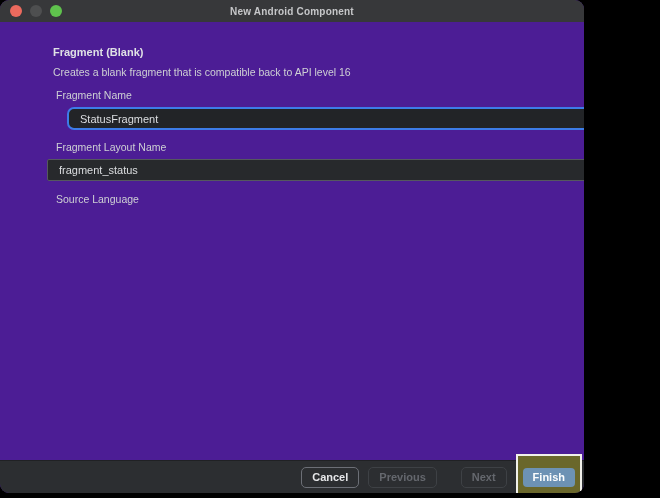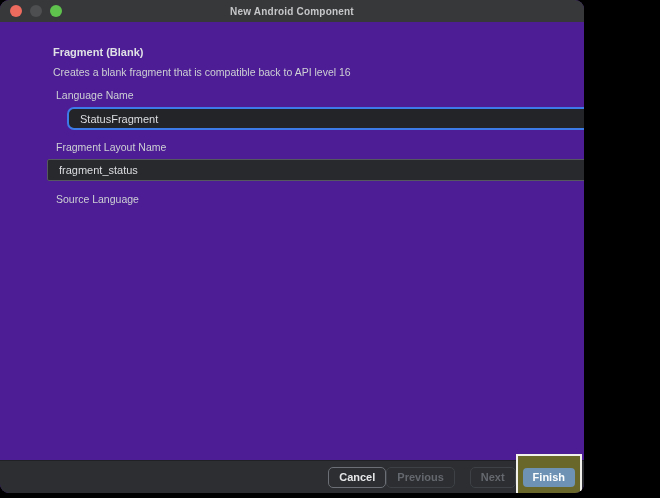--- a/index.html
+++ b/index.html
@@ -74,21 +74,21 @@
     font-size:11px;color:#dcdee1;
     cursor:default;
   }
   .combo .chev{margin-left:auto;}
   
   .footer{
     position:absolute;left:0;right:0;bottom:0;height:33px;
     background:#2c2e31;
     border-top:1px solid #202124;
     display:flex;align-items:center;justify-content:flex-end;
-    padding-right:2px;box-sizing:border-box;
+    gap:9px;padding-right:2px;box-sizing:border-box;
   }
   .btn{
     height:21px;border-radius:5px;
     font-family:"Liberation Sans", sans-serif;
     font-size:11px;font-weight:600;
     background:#2c2e31;color:#e6e7e9;
     border:1px solid #6c6f76;
     padding:0 10px;
   }
   .btn.cancel{min-width:54px;}
@@ -122,21 +122,21 @@
       <span class="tl gray"></span>
       <span class="tl green"></span>
     </div>
     <div class="title">New Android Component</div>
   </div>
 
   <div class="content">
     <div class="heading">Fragment (Blank)</div>
     <div class="desc">Creates a blank fragment that is compatible back to API level 16</div>
 
-    <label class="lbl lbl1">Language Name</label>
+    <label class="lbl lbl1">Fragment Name</label>
     <input class="inp inp1" type="text" value="StatusFragment" style="">
 
     <label class="lbl lbl2">Fragment Layout Name</label>
     <input class="inp inp2" type="text" value="fragment_status" style="">
 
     <label class="lbl lbl3">Source Language</label>
 
     <svg class="arrow" width="110" height="108" viewBox="0 0 110 108">
       <g fill="none" stroke="#f4f3ee" stroke-width="4.5" stroke-linecap="round">
         <path d="M 38 12 C 44 45, 55 72, 70 95"></path>

